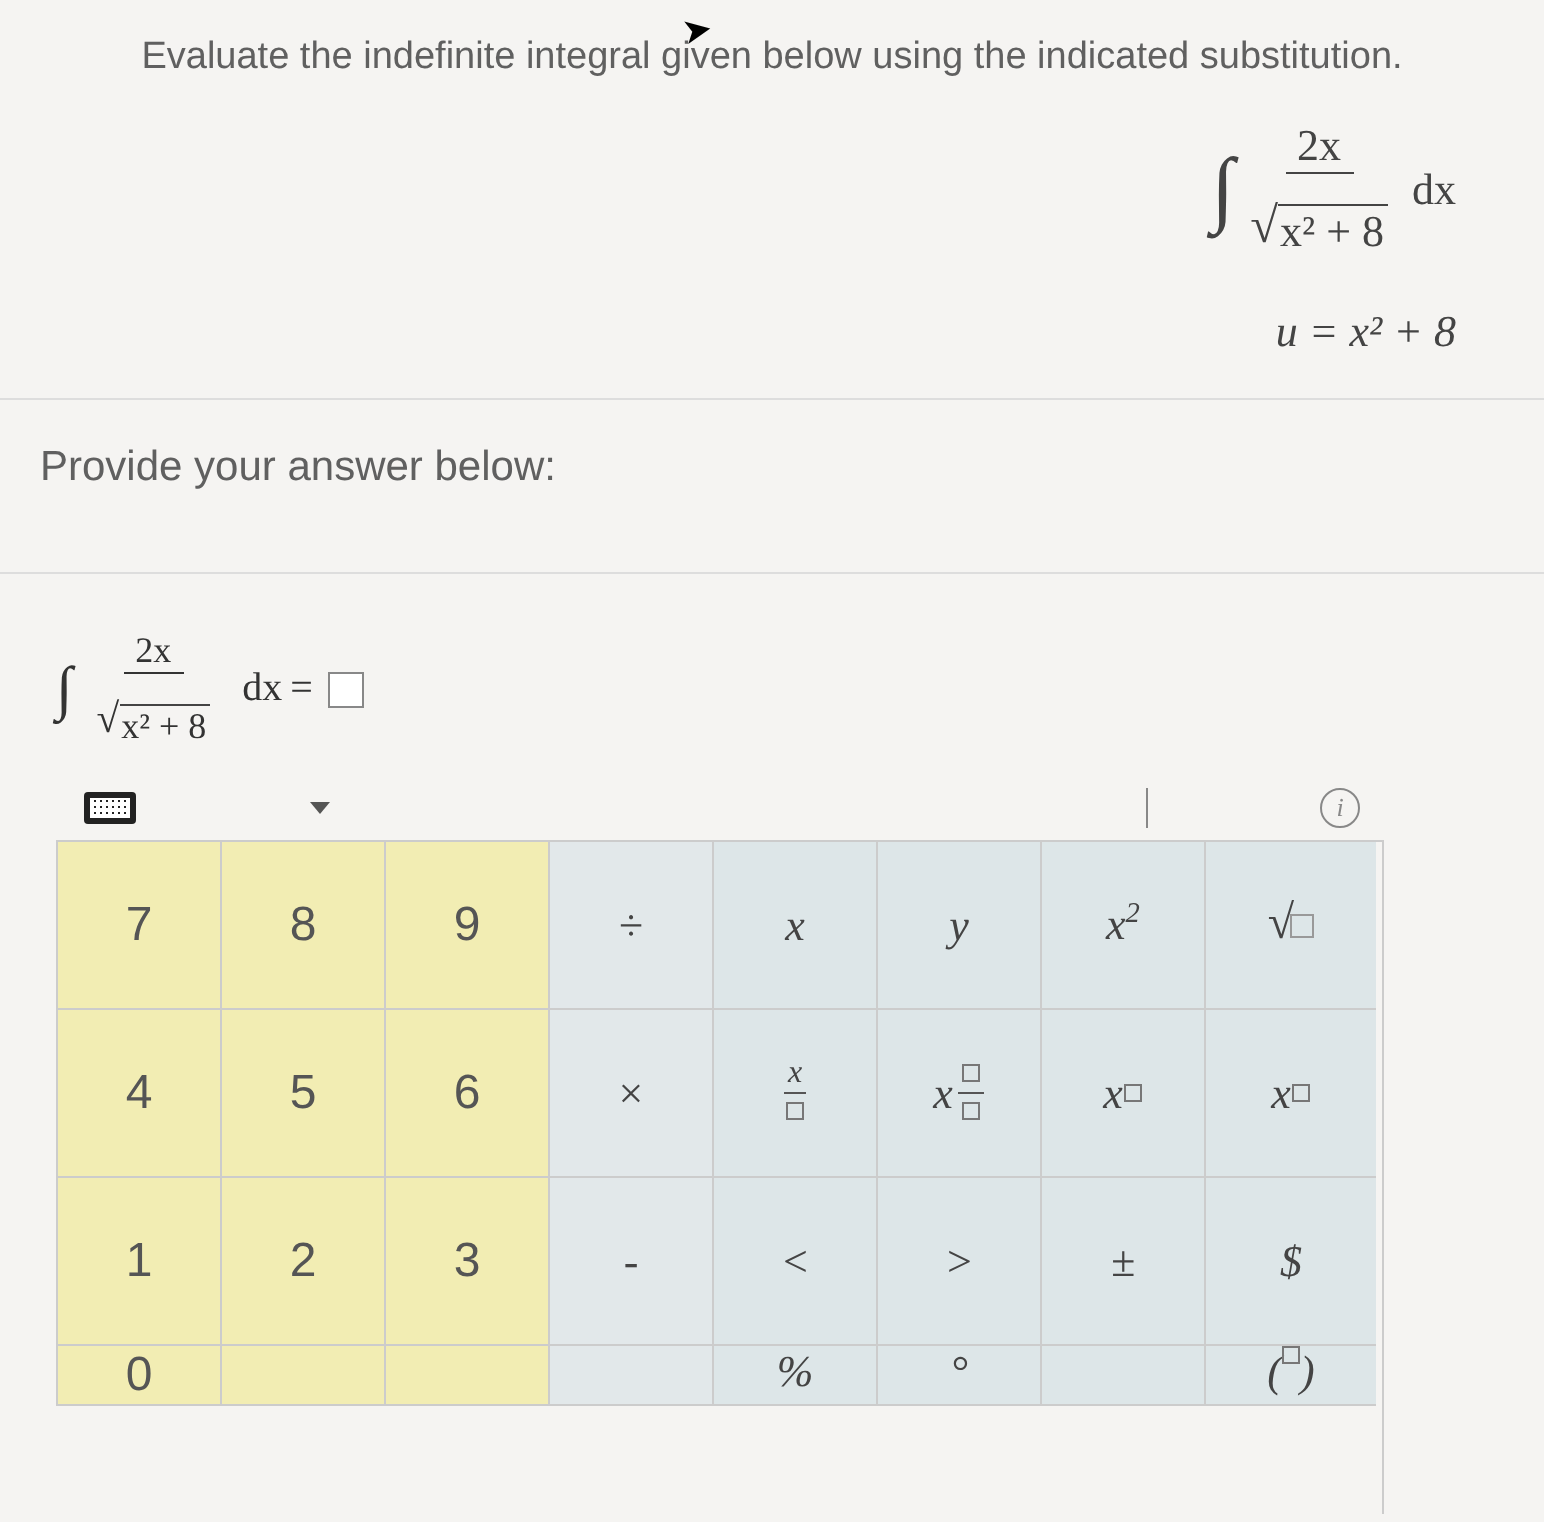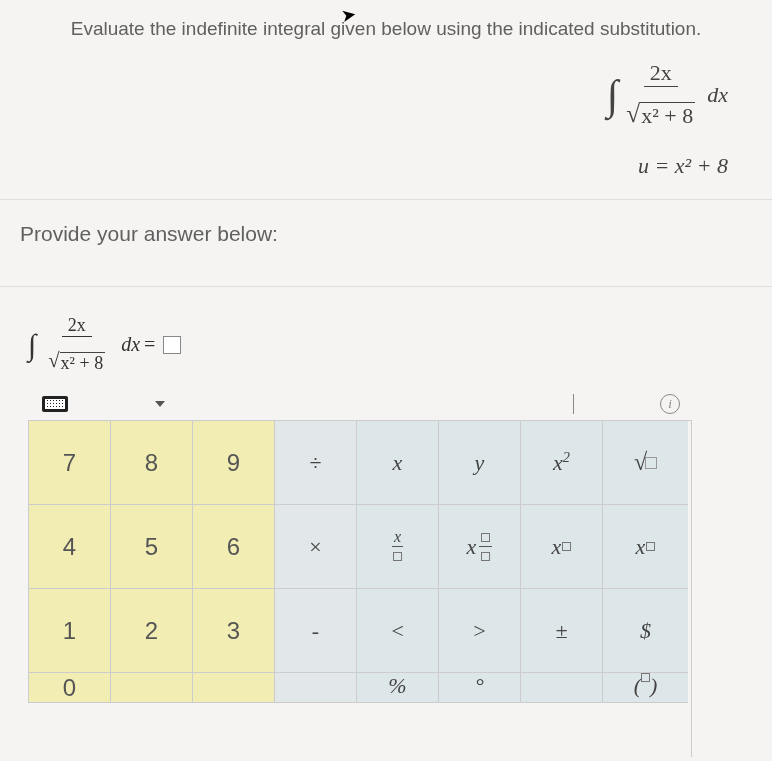--- a/index.html
+++ b/index.html
@@ -26,21 +26,21 @@
   color: #444;
 }
 .integral-row { display:inline-flex; align-items:center; justify-content:flex-end; }
 .int-sign { font-size: 42px; line-height: 1; margin-right: 2px; font-family: "Cambria Math", serif;}
 .frac { display:inline-flex; flex-direction:column; align-items:center; vertical-align:middle;gap:12px; }
 .frac .num { border-bottom: 1.5px solid #444; padding: 0 6px; }
 .frac .den { padding: 0 6px; }
 .sqrt { display:inline-flex; align-items:flex-start; }
 .sqrt .rad { font-size: 1.15em;}
 .sqrt .body { border-top: 1.5px solid #444; padding: 0 2px 0 1px; margin-top: 3px;}
-.dx { margin-left: 6px; font-style: italic; }
+.dx { margin-left: 6px; }
 .sub-line { margin-top: 24px; font-style: italic; }
 .hr { border: none; border-top: 1px solid #ddd; margin: 0; }
 .answer-label { padding: 22px 20px 40px 20px; font-size: 21px; color: #606060; }
 .answer-area { padding: 0 20px 10px 28px; }
 .answer-eq { font-family: "Cambria Math", "Times New Roman", serif; font-size: 20px; color:#333; display:flex; align-items:center; gap:4px;}
 .answer-eq .int-sign { font-size: 30px; }
 .answer-eq .frac { font-size: 18px; }
 .answer-eq .frac .num, .answer-eq .frac .den { border-color:#333; }
 .placeholder-box { display:inline-block; width:18px; height:18px; border:1px solid #888; margin-left:4px; vertical-align:middle; background:#fff;}
 .toolbar {

